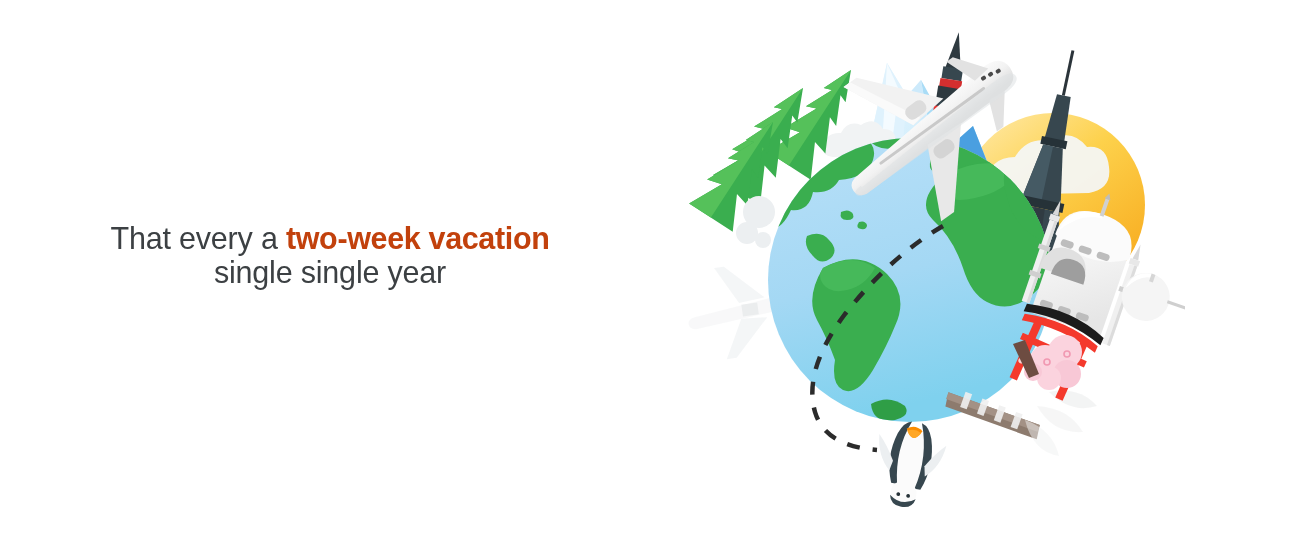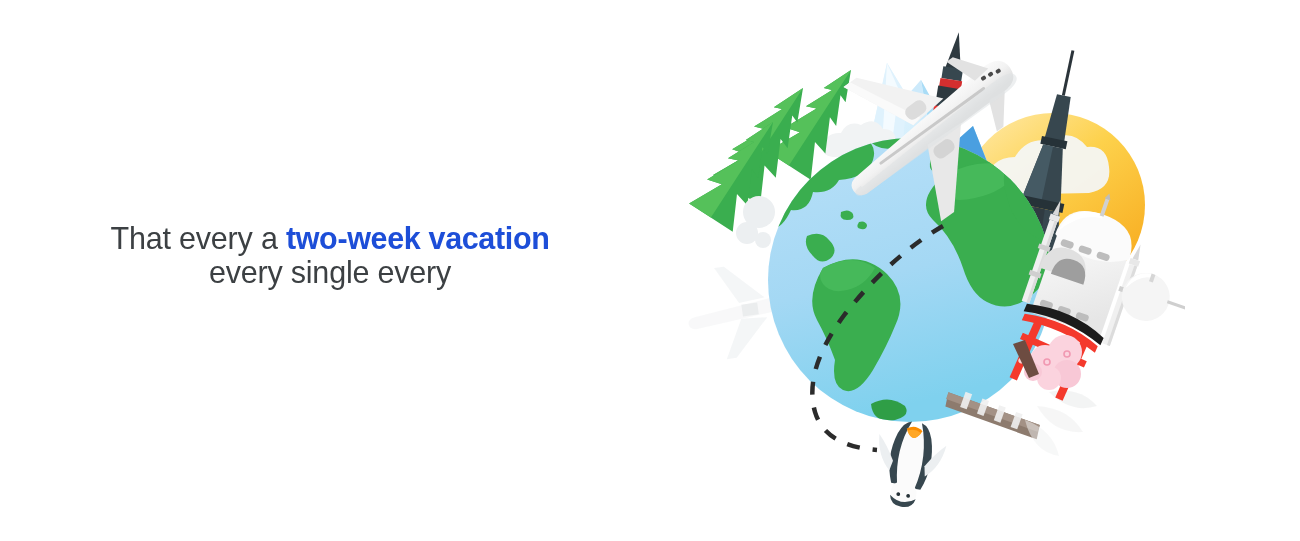--- a/index.html
+++ b/index.html
@@ -37,21 +37,21 @@
     font-family: "Liberation Sans", sans-serif;
     font-size: 30.5px;
     line-height: 33.5px;
     font-weight: 400;
     color: #3c4043;
     letter-spacing: -0.2px;
     white-space: normal;
   }
   #headline .em {
     font-weight: 700;
-    color: #1d4ed8;
+    color: #c2410c;
     letter-spacing: -0.35px;
     margin-top: 12px;
   }
   #headline .line-break { display: block; height: 0; }
 
   
   #illustration {
     position: absolute;
     left: 655px;
     top: 0px;
@@ -59,21 +59,21 @@
     height: 541px;
   }
   #illustration svg { display: block; width: 530px; height: 541px; }
 </style>
 </head>
 <body>
 
 <div id="slide">
 
   <div id="caption-block">
-    <p id="headline"><span>That every a </span><span class="em">two-week vacation</span><span class="line-break"></span><span>every single every</span></p>
+    <p id="headline"><span>That every a </span><span class="em">two-week vacation</span><span class="line-break"></span><span>single single year</span></p>
   </div>
 
   <div id="illustration">
     <svg viewBox="0 0 530 541" xmlns="http://www.w3.org/2000/svg">
       <defs>
         <linearGradient id="gOcean" x1="0" y1="0" x2="0.25" y2="1">
           <stop offset="0%" stop-color="#b9e0f8"></stop>
           <stop offset="55%" stop-color="#a4d8f4"></stop>
           <stop offset="100%" stop-color="#7fd1ee"></stop>
         </linearGradient>

